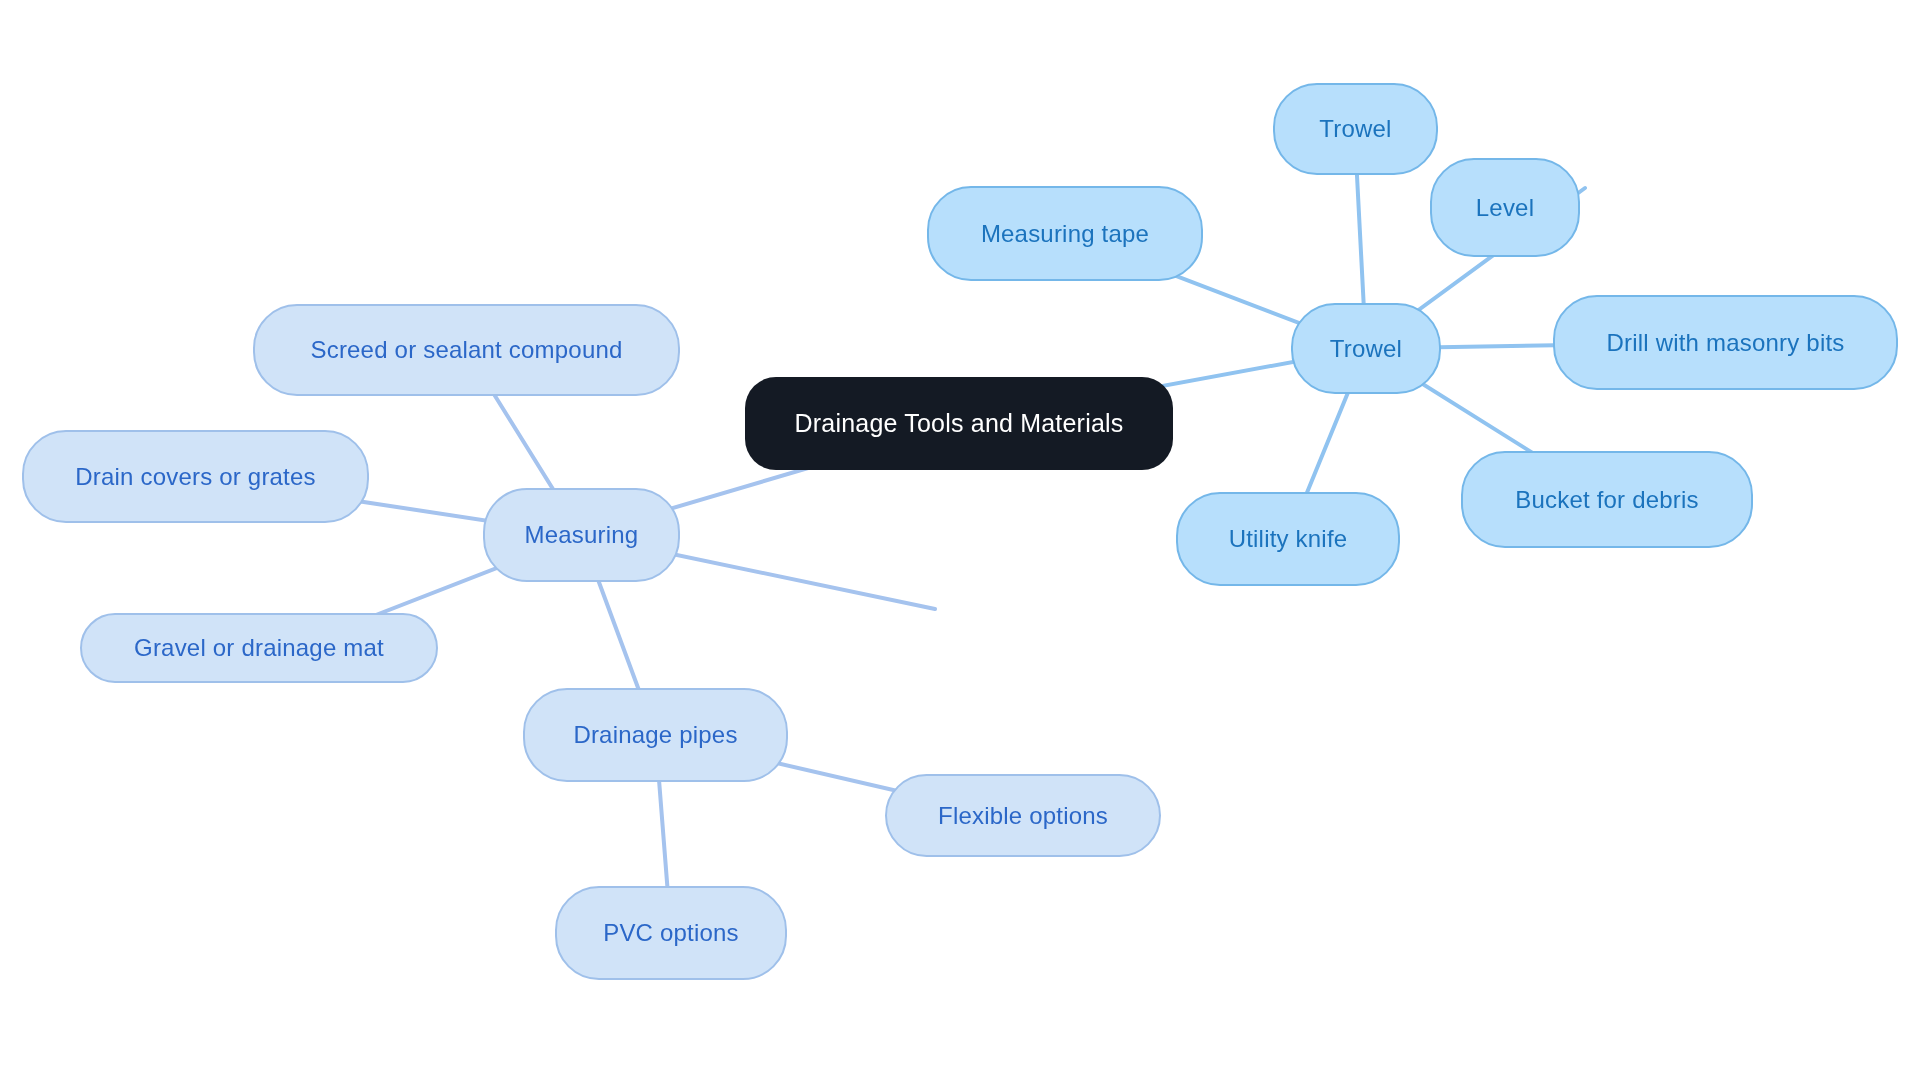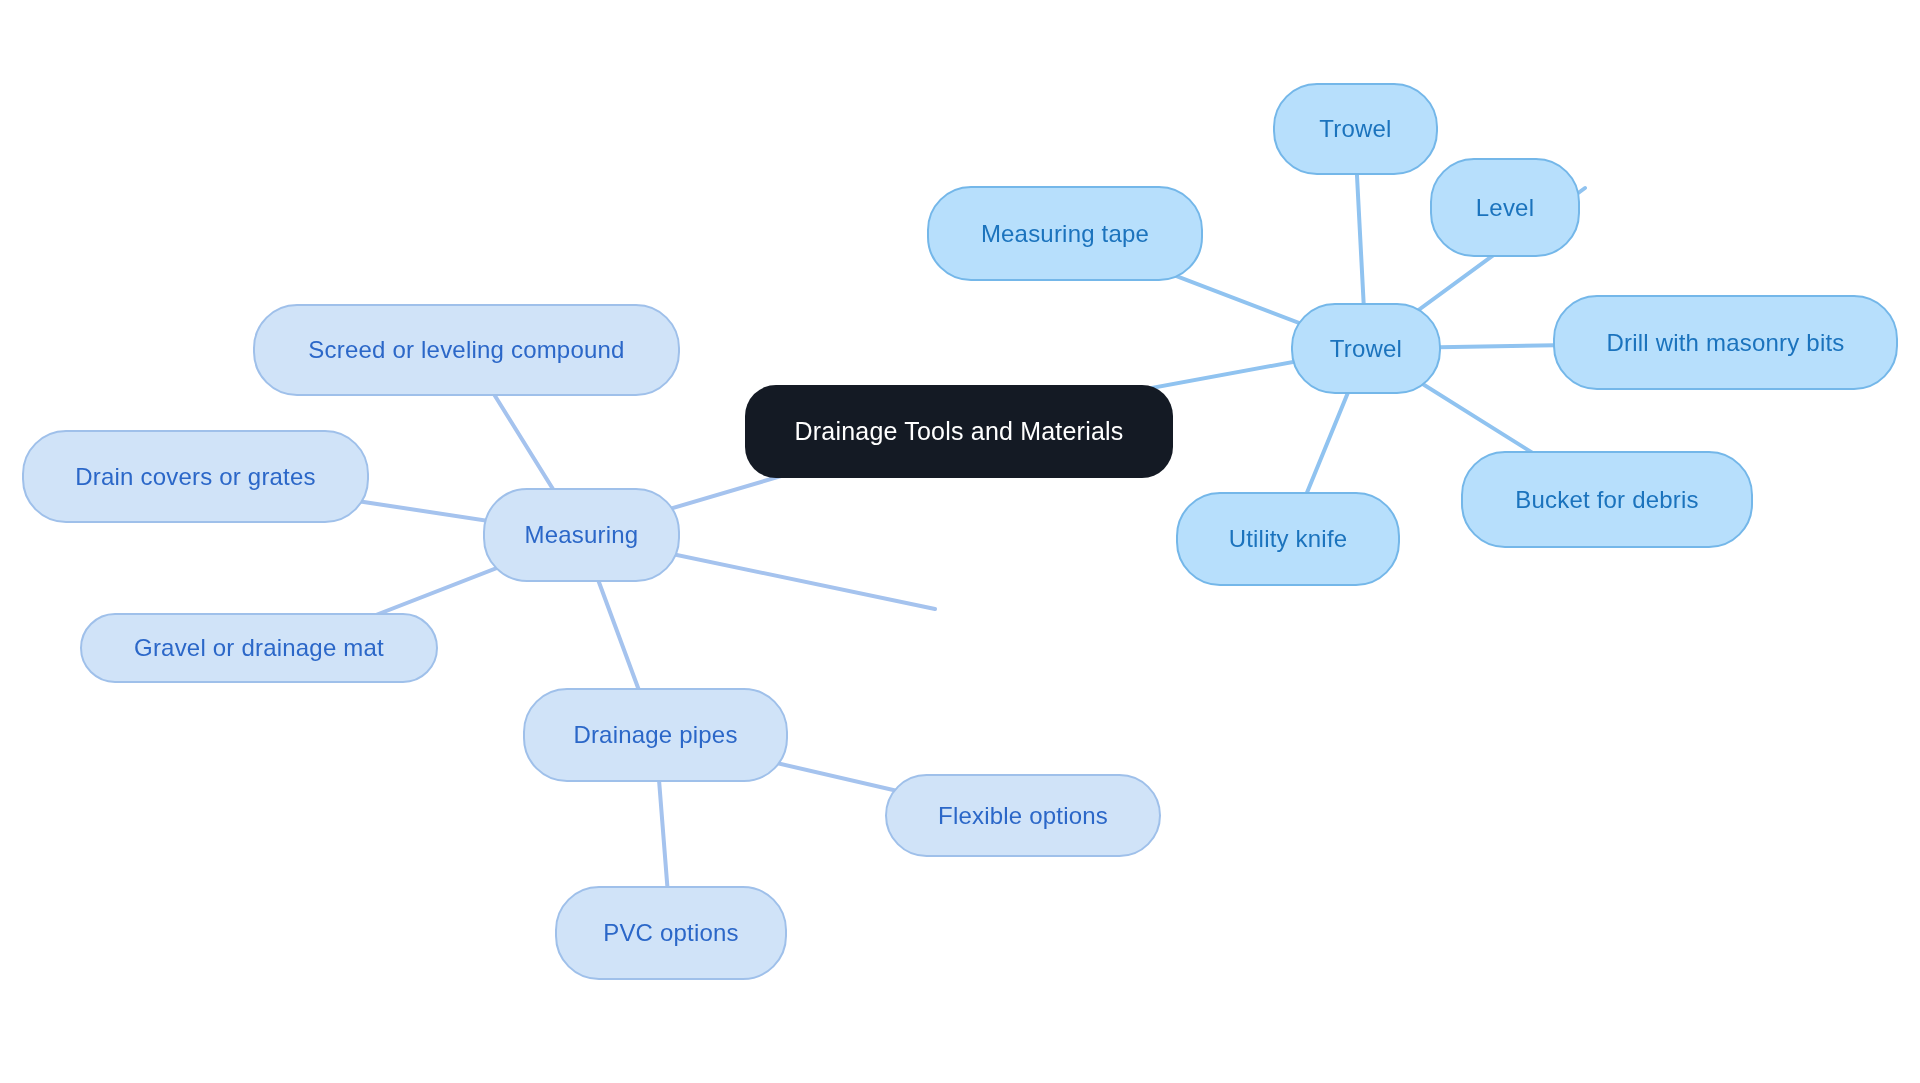--- a/index.html
+++ b/index.html
@@ -71,39 +71,39 @@
       <line x1="1366" y1="348.5" x2="1288" y2="539" stroke="#90c3f0" stroke-width="4" stroke-linecap="round"></line>
       <line x1="581.5" y1="535" x2="466.5" y2="350" stroke="#a5c3ee" stroke-width="4" stroke-linecap="round"></line>
       <line x1="581.5" y1="535" x2="195.5" y2="476.5" stroke="#a5c3ee" stroke-width="4" stroke-linecap="round"></line>
       <line x1="581.5" y1="535" x2="259" y2="660.5" stroke="#a5c3ee" stroke-width="4" stroke-linecap="round"></line>
       <line x1="581.5" y1="535" x2="935" y2="609" stroke="#a5c3ee" stroke-width="4" stroke-linecap="round"></line>
       <line x1="581.5" y1="535" x2="655.5" y2="735" stroke="#a5c3ee" stroke-width="4" stroke-linecap="round"></line>
       <line x1="655.5" y1="735" x2="1023" y2="820" stroke="#a5c3ee" stroke-width="4" stroke-linecap="round"></line>
       <line x1="655.5" y1="735" x2="671" y2="933" stroke="#a5c3ee" stroke-width="4" stroke-linecap="round"></line>
     </svg>
 
-  <div class="node root" style="left:745px; top:377px; width:428px; height:93px;margin-top:8px;">Drainage Tools and Materials</div>
+  <div class="node root" style="left:745px; top:377px; width:428px; height:93px;">Drainage Tools and Materials</div>
 
   <div class="node branch-tools" style="left:1291px; top:303px; width:150px; height:91px;">Trowel</div>
 
   <div class="node branch-tools" style="left:1273px; top:83px; width:165px; height:92px;">Trowel</div>
 
   <div class="node branch-tools" style="left:1430px; top:142px; width:150px; height:99px;margin-top:16px;">Level</div>
 
   <div class="node branch-tools" style="left:927px; top:186px; width:276px; height:95px;">Measuring tape</div>
 
   <div class="node branch-tools" style="left:1553px; top:295px; width:345px; height:95px;">Drill with masonry bits</div>
 
   <div class="node branch-tools" style="left:1461px; top:451px; width:292px; height:97px;">Bucket for debris</div>
 
   <div class="node branch-tools" style="left:1176px; top:492px; width:224px; height:94px;">Utility knife</div>
 
   <div class="node branch-materials" style="left:483px; top:488px; width:197px; height:94px;">Measuring</div>
 
-  <div class="node branch-materials" style="left:253px; top:304px; width:427px; height:92px;">Screed or leveling compound</div>
+  <div class="node branch-materials" style="left:253px; top:304px; width:427px; height:92px;">Screed or sealant compound</div>
 
   <div class="node branch-materials" style="left:22px; top:430px; width:347px; height:93px;">Drain covers or grates</div>
 
   <div class="node branch-materials" style="left:80px; top:613px; width:358px; height:70px;">Gravel or drainage mat</div>
 
 
   <div class="node branch-materials" style="left:523px; top:688px; width:265px; height:94px;">Drainage pipes</div>
 
   <div class="node branch-materials" style="left:885px; top:774px; width:276px; height:83px;">Flexible options</div>
 

